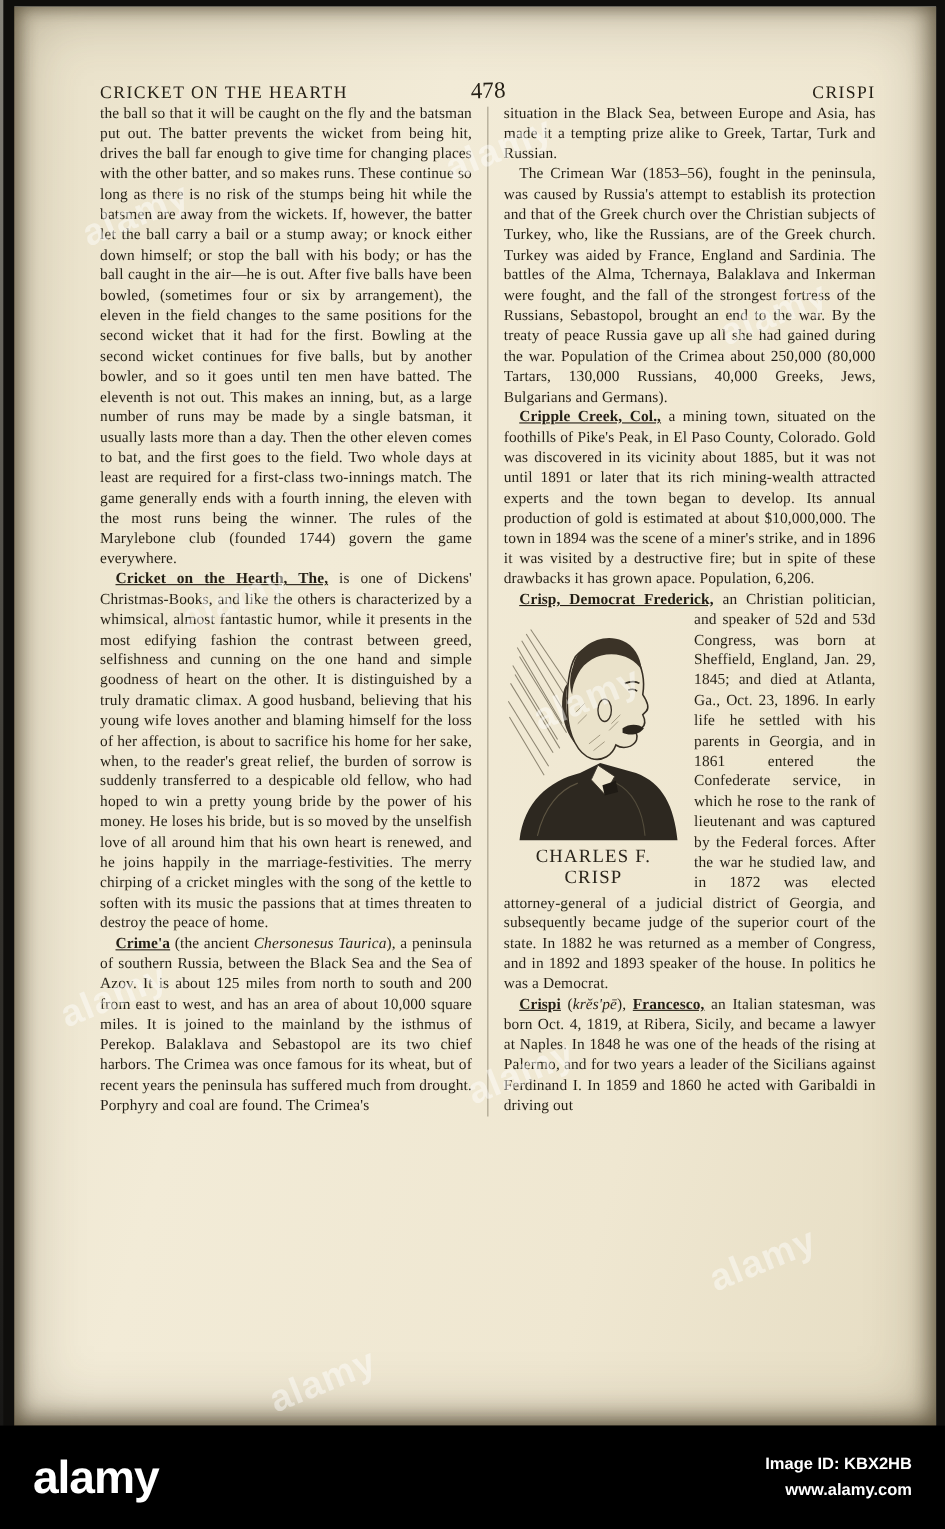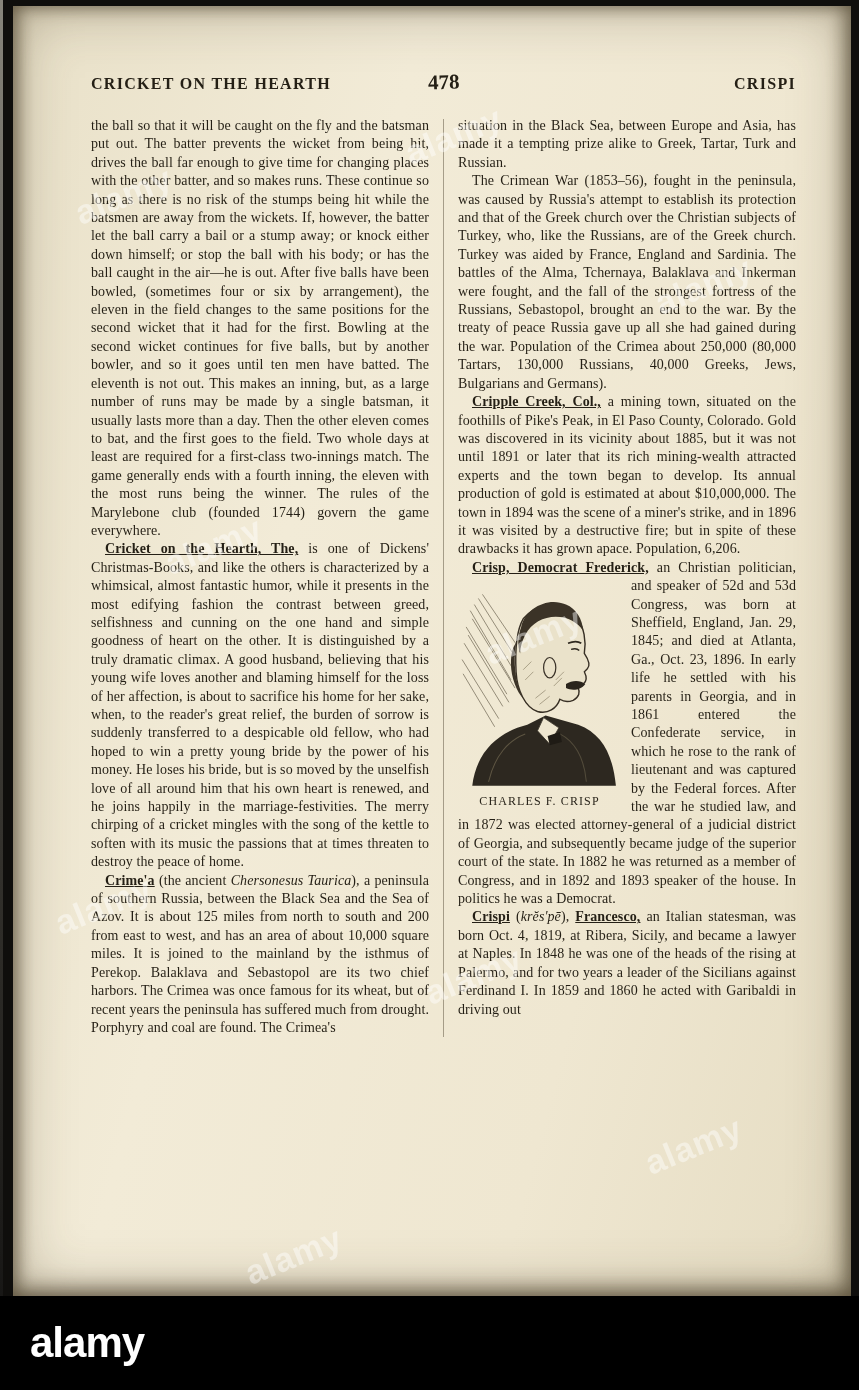--- a/index.html
+++ b/index.html
@@ -17,22 +17,22 @@
     background:linear-gradient(105deg,#e9e1c9,#f2ebd7 35%,#efe7d1 70%,#e5dcc2);
     box-shadow: inset 0 0 60px rgba(70,58,35,.38),
                 inset -7px 0 18px rgba(60,50,30,.45),
                 inset 7px 0 14px rgba(60,50,30,.30),
                 inset 0 -10px 20px rgba(60,50,30,.35);
     padding:64px 55px 30px 78px;
     color:#241f15;
   }
   .running-head {
     display:flex; align-items:baseline; width:705px;
-    font-weight:700; font-size:16px; letter-spacing:1.3px;
-    margin-bottom:22px;
+    font-weight:400; font-size:16px; letter-spacing:1.3px;
+    margin-bottom:0;
     justify-content:center;
   }
   .running-head .left  { flex:1; text-align:left; }
   .running-head .num   { flex:0 0 auto; font-size:21px; letter-spacing:0; transform:rotate(-2deg); }
   .running-head .right { flex:1; text-align:right; }
   .colwrap { display:flex; width:705px;justify-content:flex-end; }
   .col { flex:0 0 338px; width:338px; }
   .col-rule { width:1px; background:rgba(90,80,60,.5); margin:2px 14px 0 14px; align-self:stretch; }
   .col p {
     font-size:14px; line-height:18.4px; text-align:justify;
@@ -40,21 +40,21 @@
   }
   .col p.cont { text-indent:0; }
   b.lead { font-weight:700;text-decoration:underline; }
   i { font-style:italic; }
 
   .figure {
     float:left; width:163px; margin:3px 10px 3px 0; text-indent:0;
   }
   .figure svg { display:block; width:163px; height:208px; }
   .caption {
-    display:block; text-align:center; font-size:12px; letter-spacing:1.1px;
+    display:block; text-align:center; font-size:17px; letter-spacing:1.1px;
     margin-top:4px; text-indent:0; color:#2a251b;
   }
 
   .wm {
     position:absolute; font-family:"Liberation Sans", sans-serif; font-weight:700;
     font-size:34px; color:rgba(255,255,255,.45); transform:rotate(-22deg);
     letter-spacing:1px; pointer-events:none; z-index:3;
   }
   .wm1{left:60px;top:170px;} .wm2{left:390px;top:110px;} .wm3{left:640px;top:260px;}
   .wm4{left:150px;top:520px;} .wm5{left:470px;top:610px;} .wm6{left:40px;top:880px;}
@@ -149,15 +149,19 @@
               <span class="caption">CHARLES F. CRISP</span>
             </span><span>Congress, was born at Sheffield, England, Jan. 29, 1845; and died at Atlanta, Ga., Oct. 23, 1896. In early life he settled with his parents in Georgia, and in 1861 entered the Confederate service, in which he rose to the rank of lieutenant and was captured by the Federal forces. After the war he studied law, and in 1872 was elected attorney-general of a judicial district of Georgia, and subsequently became judge of the superior court of the state. In 1882 he was returned as a member of Congress, and in 1892 and 1893 speaker of the house. In politics he was a Democrat.</span></p>
         <p><b class="lead">Crispi</b><span> (</span><i>krĕs'pē</i><span>), </span><b class="lead">Francesco,</b><span> an Italian statesman, was born Oct. 4, 1819, at Ribera, Sicily, and became a lawyer at Naples. In 1848 he was one of the heads of the rising at Palermo, and for two years a leader of the Sicilians against Ferdinand I. In 1859 and 1860 he acted with Garibaldi in driving out</span></p>
       </div>
 
     </div>
   </div>
 
   <div class="alamy-bar">
     <span class="alamy-logo">alamy</span>
+    <div class="bar-right">
+      <div>Image ID: KBX2HB</div>
+      <div>www.alamy.com</div>
+    </div>
   </div>
 
 </div>
 
 </body></html>

